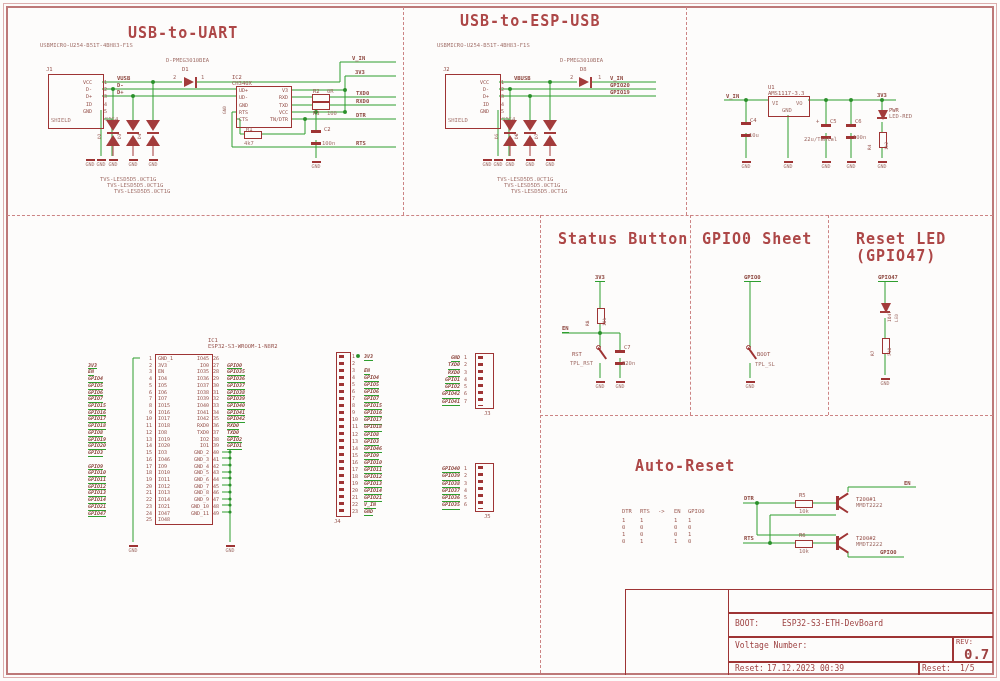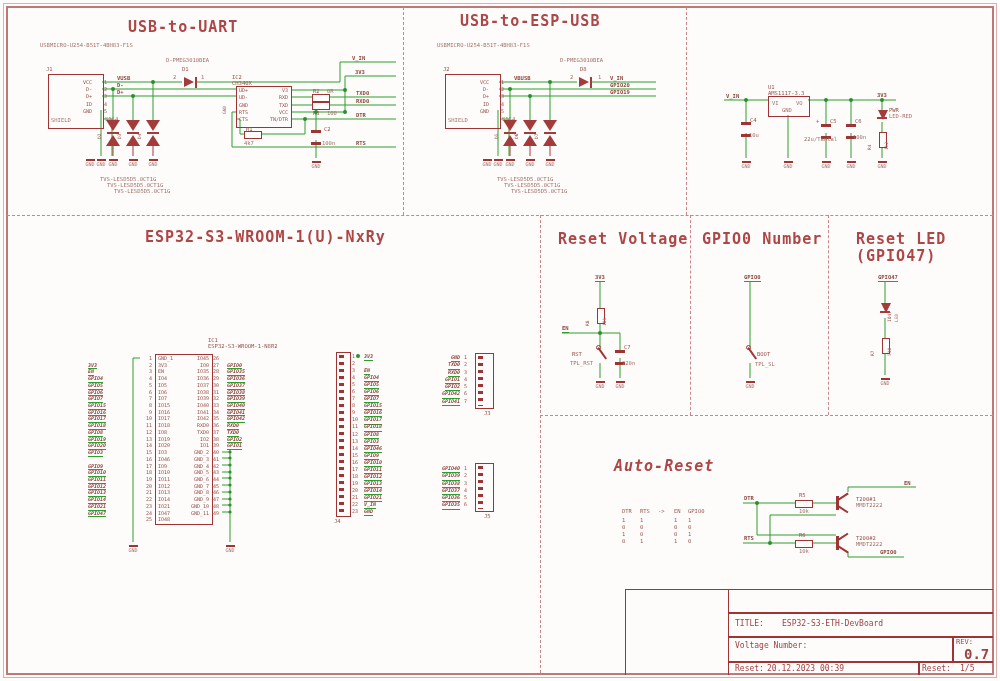--- a/index.html
+++ b/index.html
@@ -102,21 +102,21 @@
         <circle cx="230" cy="492" r="1.6"></circle>
         <circle cx="230" cy="499" r="1.6"></circle>
         <circle cx="230" cy="505" r="1.6"></circle>
         <circle cx="230" cy="512" r="1.6"></circle>
     </g>
     <g stroke="#a33b3b" stroke-width="1">
       <path d="M113 146V156M133 146V156M153 146V156M510 146V156M530 146V156M550 146V156"></path>
     </g>
   </svg>
 
-  <div class="title" style="left:128px;top:18px;text-align:center;">USB-to-UART</div>
+  <div class="title" style="left:128px;top:24px;text-align:center;">USB-to-UART</div>
   <div class="lbl" style="left:40px;top:42px;">USBMICRO-U254-B51T-4BH83-F1S</div>
   <div class="ref" style="left:46px;top:66px;">J1</div>
   <div class="box" style="left:48px;top:74px;width:54px;height:53px;"></div>
   <div class="col tr" style="left:52px;top:79px;width:40px;">
       <span class="cell" style="height:7.2px;line-height:7px;">VCC</span>
       <span class="cell" style="height:7.2px;line-height:7px;">D-</span>
       <span class="cell" style="height:7.2px;line-height:7px;">D+</span>
       <span class="cell" style="height:7.2px;line-height:7px;">ID</span>
       <span class="cell" style="height:7.2px;line-height:7px;">GND</span>
     </div>
@@ -279,21 +279,20 @@
   <div class="lbl" style="left:889px;top:113px;">LED-RED</div>
   <div class="res-v" style="left:879px;top:132px;"></div>
   <div class="ref rot" style="left:873px;top:144px;font-size:4.5px;">R4</div>
   <div class="lbl rot" style="left:890px;top:144px;font-size:4.5px;">1k2</div>
   <div class="gnd" style="left:736px;top:161px;">GND</div>
   <div class="gnd" style="left:778px;top:161px;">GND</div>
   <div class="gnd" style="left:816px;top:161px;">GND</div>
   <div class="gnd" style="left:841px;top:161px;">GND</div>
   <div class="gnd" style="left:872px;top:161px;">GND</div>
 
-  <div class="title" style="left:145px;top:228px;">ESP32-S3-WROOM-1(U)-NxRy</div>
   <div class="ref" style="left:208px;top:337px;">IC1</div>
   <div class="ref" style="left:208px;top:343px;">ESP32-S3-WROOM-1-N8R2</div>
   <div class="box" style="left:155px;top:354px;width:56px;height:169px;"></div>
   <div class="col" style="left:88px;top:355px;width:50px;">
       <span class="cell" style="height:6.72px;line-height:6.2px;"><i class="nu"></i></span>
       <span class="cell" style="height:6.72px;line-height:6.2px;"><i class="nu">3V3</i></span>
       <span class="cell" style="height:6.72px;line-height:6.2px;"><i class="nu">EN</i></span>
       <span class="cell" style="height:6.72px;line-height:6.2px;"><i class="nu">GPIO4</i></span>
       <span class="cell" style="height:6.72px;line-height:6.2px;"><i class="nu">GPIO5</i></span>
       <span class="cell" style="height:6.72px;line-height:6.2px;"><i class="nu">GPIO6</i></span>
@@ -544,55 +543,55 @@
       <span class="cell" style="height:7.3px;line-height:6.8px;">3</span>
       <span class="cell" style="height:7.3px;line-height:6.8px;">4</span>
       <span class="cell" style="height:7.3px;line-height:6.8px;">5</span>
       <span class="cell" style="height:7.3px;line-height:6.8px;">6</span>
     </div>
   <div class="box" style="left:475px;top:463px;width:17px;height:47px;">
       <i class="pads" style="left:2px;"></i>
     </div>
   <div class="ref" style="left:484px;top:513px;">J5</div>
 
-  <div class="title" style="left:558px;top:230px;">Reset Voltage</div>
+  <div class="title" style="left:558px;top:230px;">Status Button</div>
   <div class="net netu" style="left:595px;top:274px;">3V3</div>
   <div class="res-v" style="left:597px;top:308px;"></div>
   <div class="ref rot" style="left:591px;top:320px;font-size:4.5px;">R8</div>
   <div class="lbl rot" style="left:608px;top:320px;font-size:4.5px;">10k</div>
   <div class="net netu" style="left:562px;top:325px;">EN</div>
   <div class="sw" style="left:592px;top:346px;"></div>
   <div class="ref" style="left:572px;top:351px;">RST</div>
   <div class="lbl" style="left:570px;top:360px;">TPL_RST</div>
   <div class="ref" style="left:624px;top:344px;">C7</div>
   <div class="cap" style="left:615px;top:350px;"></div>
   <div class="lbl" style="left:622px;top:360px;">220n</div>
   <div class="gnd" style="left:590px;top:381px;">GND</div>
   <div class="gnd" style="left:610px;top:381px;">GND</div>
 
-  <div class="title" style="left:702px;top:230px;">GPIO0 Number</div>
+  <div class="title" style="left:702px;top:230px;">GPIO0 Sheet</div>
   <div class="net netu" style="left:744px;top:274px;">GPIO0</div>
   <div class="sw" style="left:742px;top:346px;"></div>
   <div class="ref" style="left:757px;top:351px;">BOOT</div>
   <div class="lbl" style="left:755px;top:361px;">TPL_SL</div>
   <div class="gnd" style="left:740px;top:381px;">GND</div>
 
   <div class="title" style="left:856px;top:230px;">Reset LED</div>
   <div class="title" style="left:856px;top:247px;">(GPIO47)</div>
   <div class="net netu" style="left:878px;top:274px;">GPIO47</div>
   <div class="dio" style="left:881px;top:303px;transform:rotate(90deg);"></div>
   <div class="dbar" style="left:880px;top:311px;width:10px;height:2px;"></div>
   <div class="ref rot" style="left:893px;top:316px;font-size:4.5px;">IO47</div>
   <div class="lbl rot" style="left:900px;top:316px;font-size:4.5px;">LED</div>
   <div class="res-v" style="left:882px;top:338px;"></div>
   <div class="ref rot" style="left:876px;top:350px;font-size:4.5px;">R7</div>
   <div class="lbl rot" style="left:893px;top:350px;font-size:4.5px;">510</div>
   <div class="gnd" style="left:875px;top:378px;">GND</div>
 
-  <div class="title" style="left:614px;top:457px;font-style:italic;">Auto-Reset</div>
+  <div class="title" style="left:635px;top:457px;">Auto-Reset</div>
   <div class="tbl" style="left:622px;top:508px;">
       <span class="tblc">DTR</span>
       <span class="tblc">RTS</span>
       <span class="tblc">-&gt;</span>
       <span class="tblc">EN</span>
       <span class="tblc">GPIO0</span>
     </div>
   <div class="tbl" style="left:622px;top:517px;grid-auto-rows:7px;">
       <span class="tblc">1</span>
       <span class="tblc">1</span>
@@ -637,22 +636,22 @@
   <div class="net" style="left:880px;top:549px;">GPIO0</div>
 
   <div class="tb-line" style="left:625px;top:589px;width:368px;height:1px;"></div>
   <div class="tb-line" style="left:625px;top:589px;width:1px;height:86px;"></div>
   <div class="tb-line" style="left:728px;top:589px;width:1px;height:86px;"></div>
   <div class="tb-line" style="left:728px;top:612px;width:265px;height:1.5px;"></div>
   <div class="tb-line" style="left:728px;top:636px;width:265px;height:1.5px;"></div>
   <div class="tb-line" style="left:728px;top:661px;width:265px;height:1.5px;"></div>
   <div class="tb-line" style="left:952px;top:636px;width:1.5px;height:25px;"></div>
   <div class="tb-line" style="left:918px;top:661px;width:1.5px;height:14px;"></div>
-  <div class="tb-text" style="left:735px;top:619px;">TITLE:</div>
+  <div class="tb-text" style="left:735px;top:619px;">BOOT:</div>
   <div class="tb-text" style="left:782px;top:619px;">ESP32-S3-ETH-DevBoard</div>
   <div class="tb-text" style="left:735px;top:641px;">Voltage Number:</div>
   <div class="tb-text" style="left:956px;top:638px;font-size:7px;">REV:</div>
   <div class="tb-big" style="left:964px;top:646px;">0.7</div>
   <div class="tb-text" style="left:735px;top:664px;">Reset:</div>
-  <div class="tb-text" style="left:767px;top:664px;">20.12.2023 00:39</div>
+  <div class="tb-text" style="left:767px;top:664px;">17.12.2023 00:39</div>
   <div class="tb-text" style="left:922px;top:664px;">Reset:</div>
   <div class="tb-text" style="left:960px;top:664px;">1/5</div>
 </div>
 
 </body></html>

